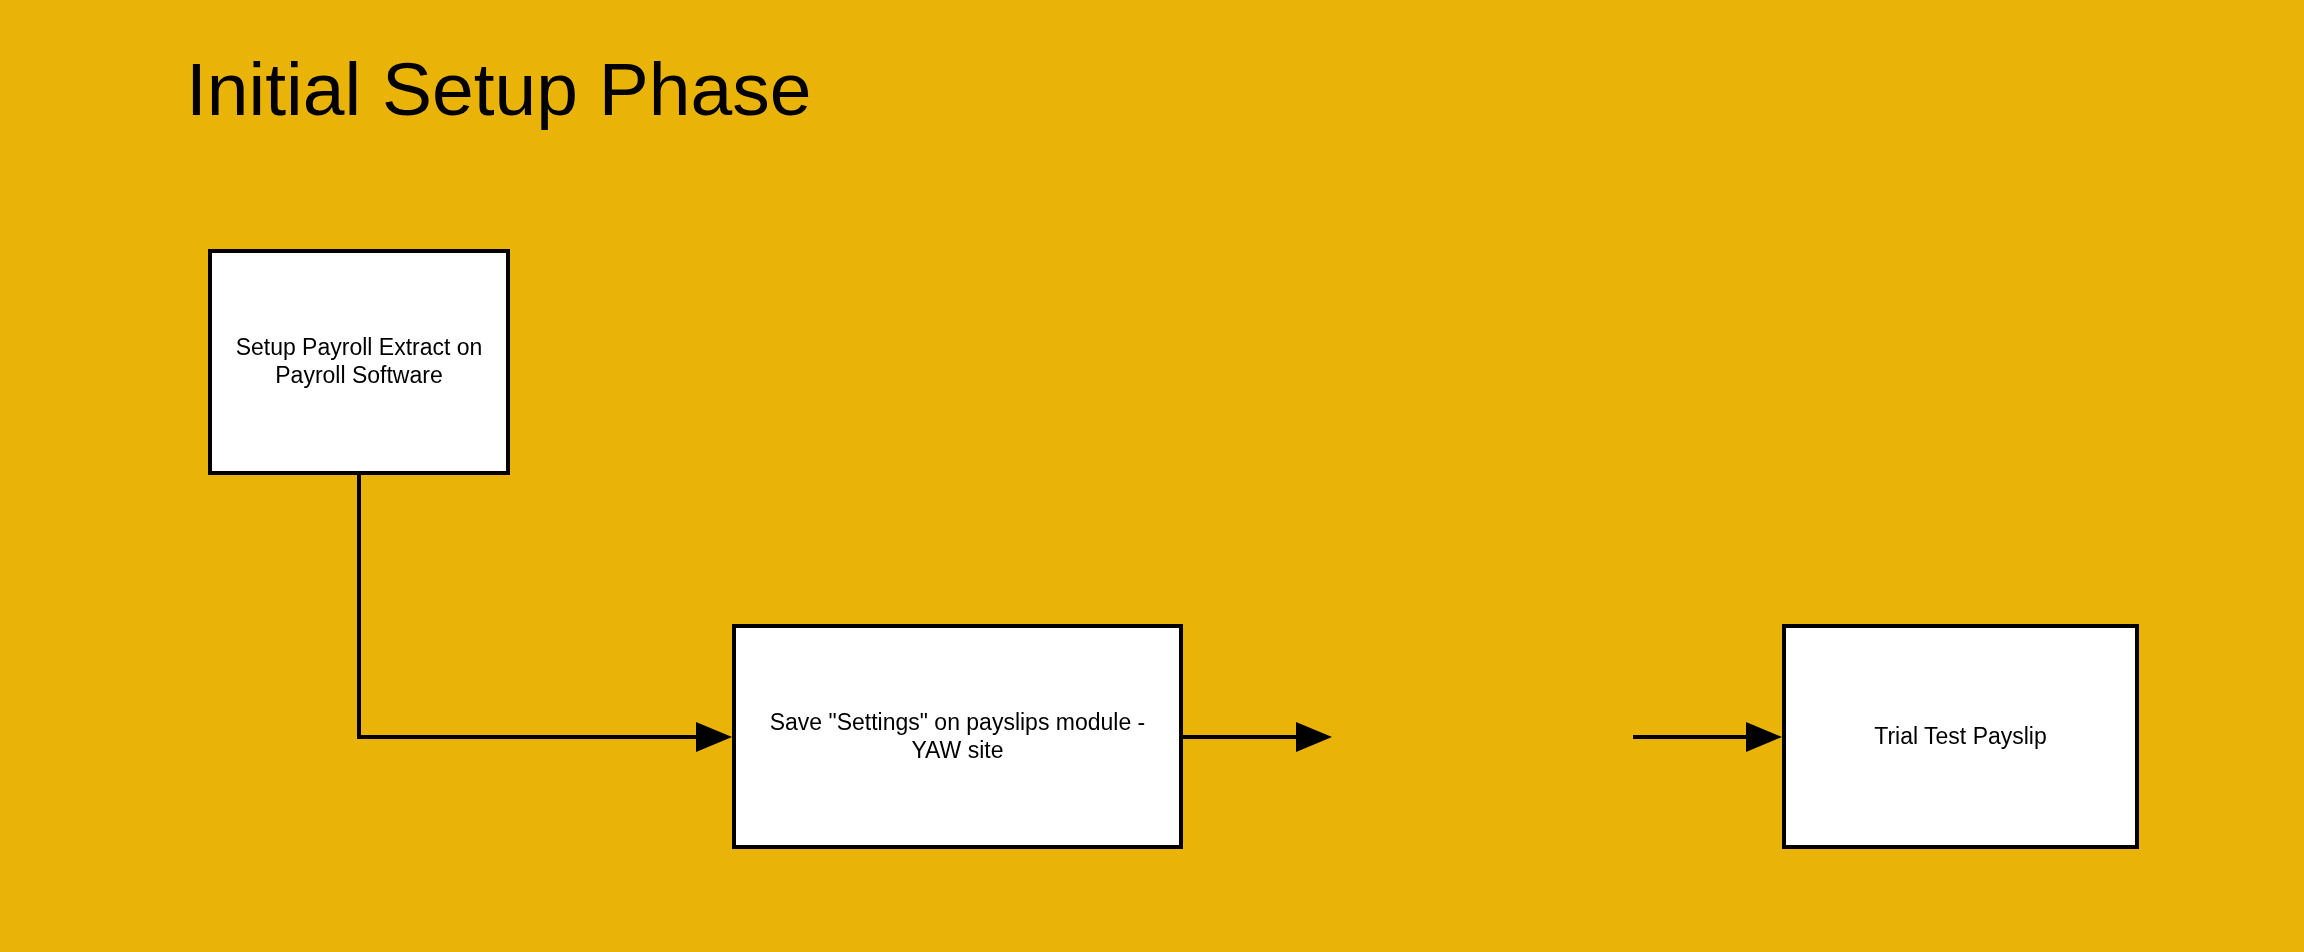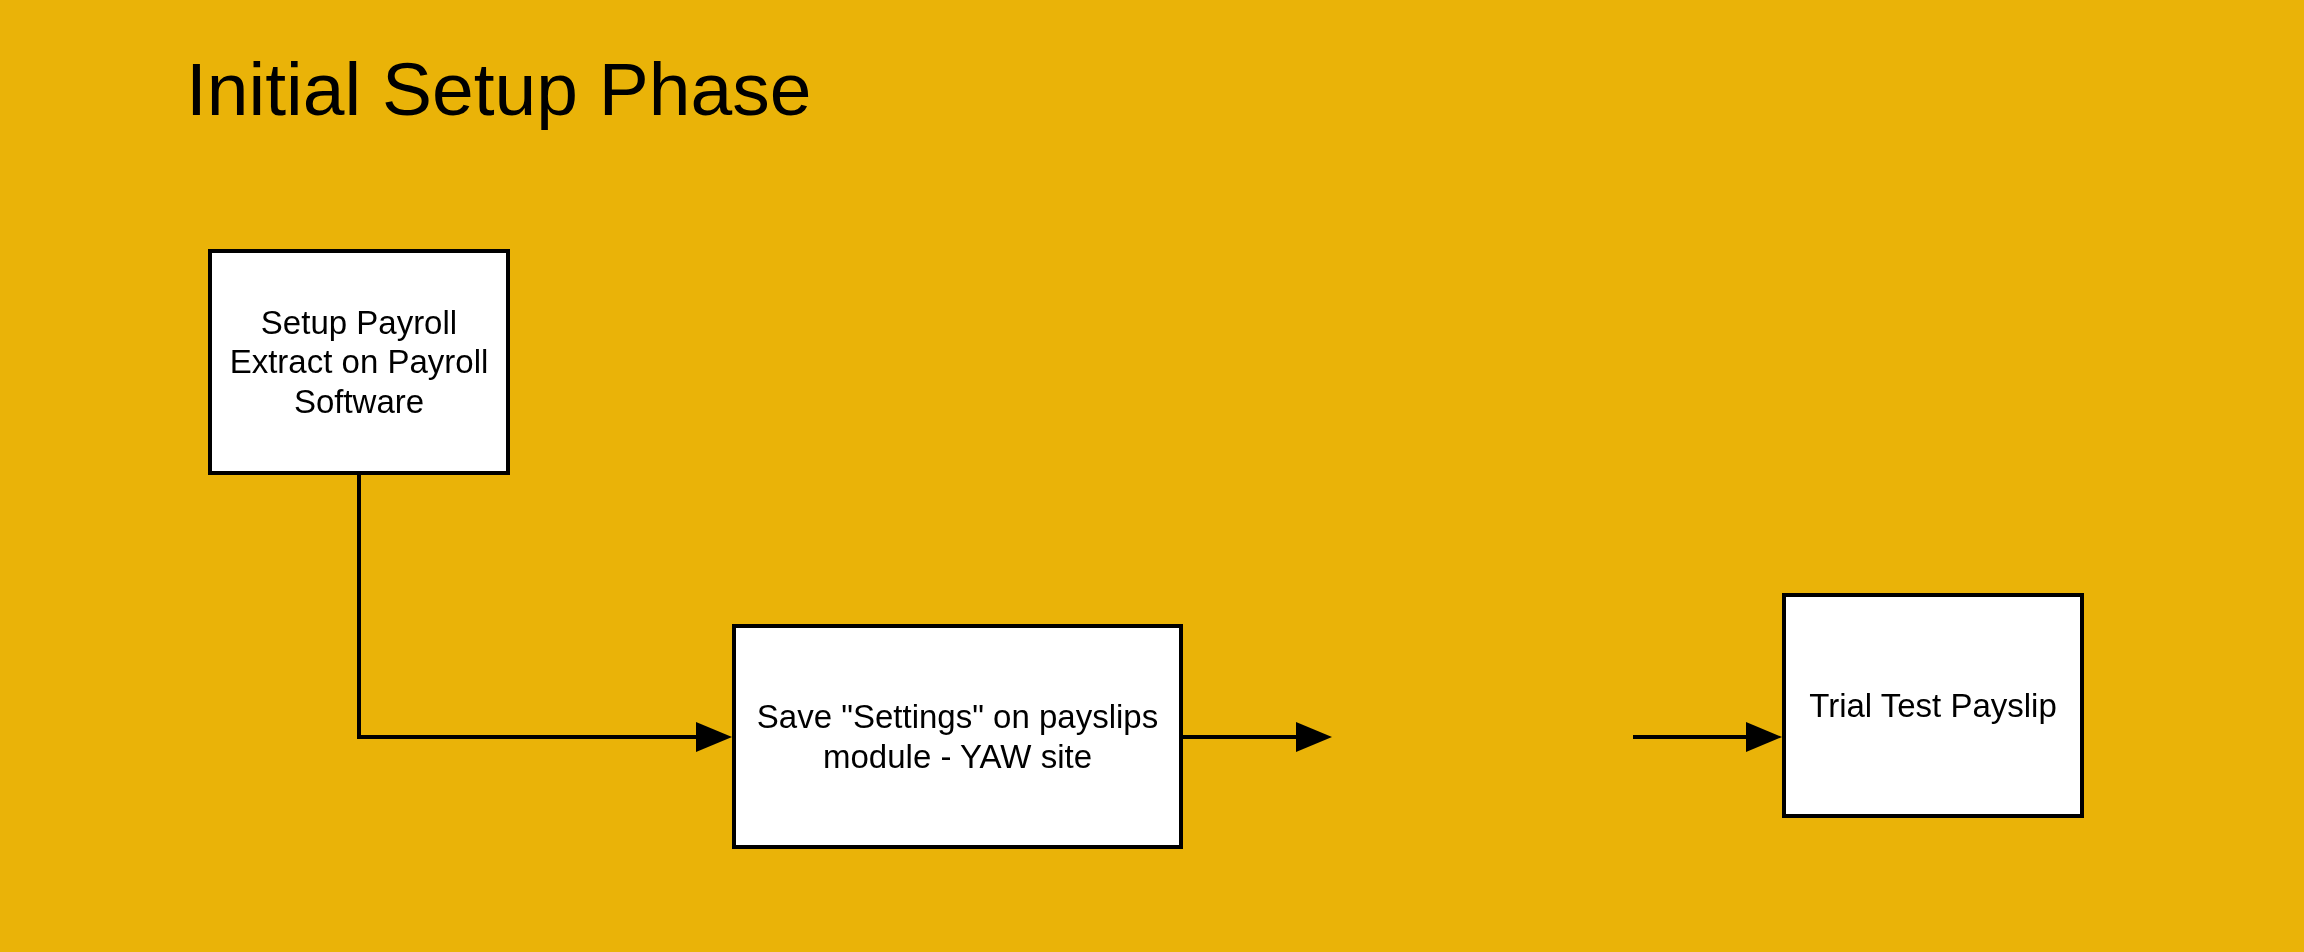--- a/index.html
+++ b/index.html
@@ -31,28 +31,28 @@
   .node {
     position: absolute;
     box-sizing: border-box;
     border: 4px solid #000000;
     background: #ffffff;
     display: flex;
     align-items: center;
     justify-content: center;
     text-align: center;
     color: #000000;
-    font-size: 33px;
+    font-size: 23px;
     line-height: 1.2;
     padding: 0 14px;
   }
   .node-1 { left: 208px;  top: 249px; width: 302px; height: 226px; }
   .node-2 { left: 732px;  top: 624px; width: 451px; height: 225px; }
   .node-3 { left: 1332px; top: 624px; width: 301px; height: 225px; }
-  .node-4 { left: 1782px; top: 593px; width: 302px; height: 225px; }
+  .node-4 { left: 1782px; top: 624px; width: 357px; height: 225px; }
 
   .line {
     position: absolute;
     background: #000000;
   }
   
   .c1-v { left: 357px; top: 475px; width: 4px;  height: 264px; }
   .c1-h { left: 357px; top: 735px; width: 340px; height: 4px; }
   
   .c2-h { left: 1183px; top: 735px; width: 114px; height: 4px; }

